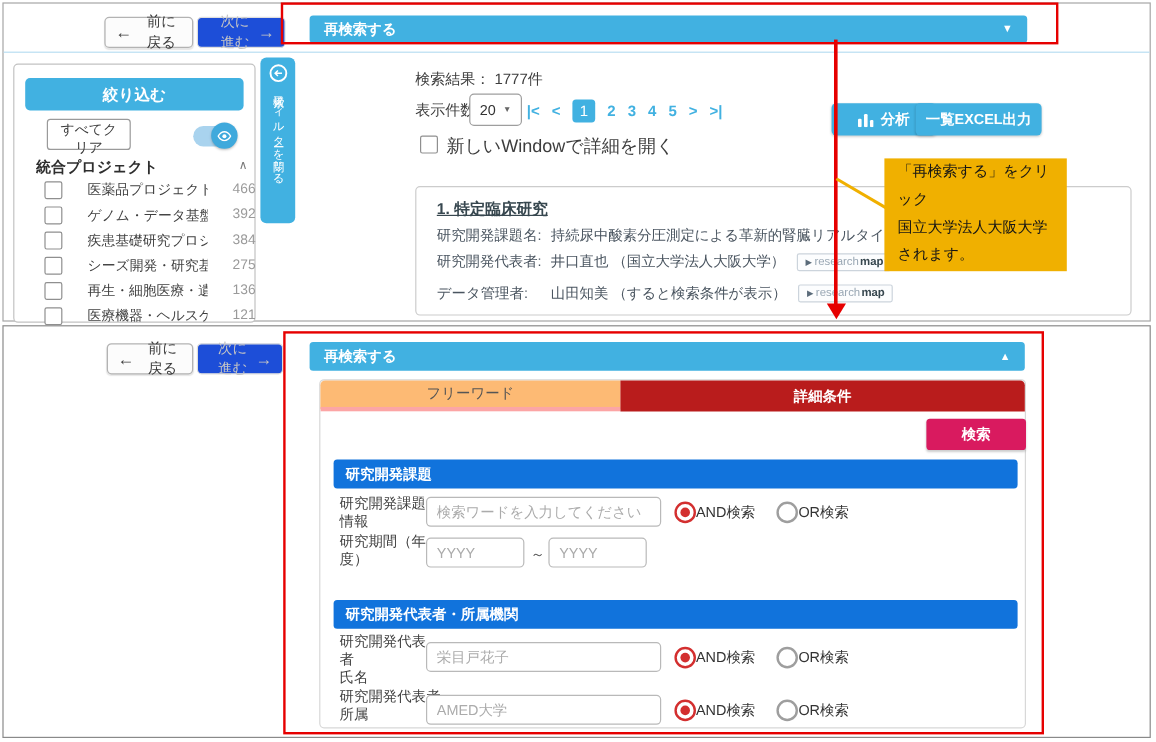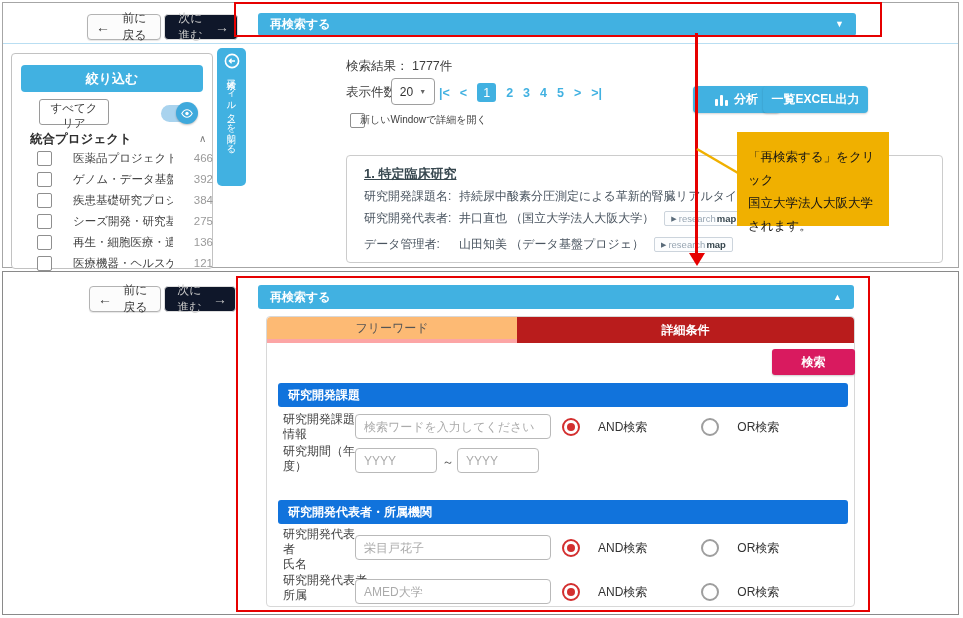--- a/index.html
+++ b/index.html
@@ -6,21 +6,21 @@
   body{font-family:"Liberation Sans","DejaVu Sans",sans-serif;color:#333;}
   .stage{position:relative;width:963px;height:618px;background:#fff;overflow:hidden;}
   .abs{position:absolute;}
   .panel{position:absolute;left:2px;width:957px;background:#fff;border:1px solid #a6a6a6;box-sizing:border-box;}
 
   
   .tbtn{position:absolute;height:26px;border:1px solid #b3b3b3;border-radius:4px;background:#fcfcfc;
         font-size:12px;color:#3c3c3c;display:flex;align-items:center;justify-content:center;gap:7px;
         padding:0 8px;box-sizing:border-box;box-shadow:0 1px 1px rgba(0,0,0,.10);cursor:pointer;}
   .tbtn .arr{font-size:14px;line-height:1;}
-  .tbtn.disabled{border-color:#dedede;color:#c4c4c4;box-shadow:none;background:#0f172a;cursor:default;}
+  .tbtn.disabled{border-color:#dedede;color:#c4c4c4;box-shadow:none;background:#1d4ed8;cursor:default;text-align:right;}
 
   
   .bluebar{position:absolute;background:#41b1e1;border-radius:3px;color:#fff;font-size:12px;font-weight:bold;
            display:flex;align-items:center;padding:0 12px;box-sizing:border-box;cursor:pointer;}
   .bluebar .caret{margin-left:auto;font-size:9px;line-height:1;}
 
   
   .redbox{position:absolute;border:2px solid #e60000;pointer-events:none;z-index:40;}
   .vline{position:absolute;left:695px;top:33px;width:3px;height:221px;background:#e60000;z-index:41;}
   .varrow{position:absolute;left:689px;top:253px;width:0;height:0;border-left:8px solid transparent;
@@ -64,36 +64,36 @@
   .ctitle{position:absolute;left:17px;top:9px;font-size:13px;font-weight:bold;color:#37474f;text-decoration:underline;cursor:pointer;}
   .crow{position:absolute;left:17px;display:flex;align-items:center;font-size:12px;color:#4a5560;white-space:nowrap;}
   .clabel{width:95px;flex:none;}
   .badge{margin-left:10px;border:1px solid #ccd4dc;background:#fcfdfe;border-radius:2px;padding:1px 6px;font-size:9.5px;
          color:#98a6b3;display:inline-flex;align-items:center;gap:1px;cursor:pointer;}
   .badge .barrow{color:#5a6b7a;font-size:7px;margin-right:1px;}
   .badge b{color:#37474f;}
 
   
   .callout{position:absolute;left:737px;top:132px;width:152px;height:94px;background:#f0b000;color:#151515;font-size:12.5px;
-           padding:14px 11px;box-sizing:border-box;line-height:1.85;z-index:42;}
+           padding:0 11px;box-sizing:border-box;line-height:1.85;z-index:42;}
 
   
   .bcard{position:absolute;left:265px;top:315px;width:589px;height:291px;border:1px solid #d8d8d8;border-radius:4px;background:#fff;box-sizing:border-box;}
   .tab{position:absolute;top:0;height:26px;display:flex;align-items:center;justify-content:center;font-size:12px;cursor:pointer;box-sizing:border-box;}
   .tabfree{left:0;width:250px;color:#555;background:#fdba74;border-bottom:4px solid #fca5a5;border-radius:4px 0 0 0;}
   .tabdetail{left:250px;width:337px;background:#b91c1c;color:#fff;font-weight:bold;border-radius:0 4px 0 0;}
   .searchbtn{position:absolute;left:505px;top:32px;width:83px;height:26px;background:#d91a5f;color:#fff;border:none;border-radius:3px;
              font-size:12px;font-weight:bold;box-shadow:0 1px 2px rgba(0,0,0,.2);cursor:pointer;}
   .sechead{position:absolute;left:11px;width:570px;height:24px;background:#1173dc;border-radius:3px;color:#fff;font-size:12px;
            font-weight:bold;display:flex;align-items:center;padding:0 10px;box-sizing:border-box;}
   .flabel{position:absolute;left:16px;font-size:12px;color:#424242;line-height:15px;}
   .finput{position:absolute;height:25px;border:1px solid #b9b9b9;border-radius:4px;font-size:12px;padding:0 8px;color:#333;
           box-sizing:border-box;font-family:inherit;}
   .finput::placeholder{color:#ababab;}
-  .rgroup{position:absolute;display:flex;align-items:center;gap:18px;font-size:12px;color:#333;}
+  .rgroup{position:absolute;display:flex;align-items:center;gap:0;font-size:12px;color:#333;}
   .radio{width:14px;height:14px;border:2px solid #9e9e9e;border-radius:50%;background:#fff;flex:none;position:relative;cursor:pointer;}
   .radio.sel{border-color:#d32f2f;}
   .radio.sel::after{content:"";position:absolute;left:3px;top:3px;width:8px;height:8px;background:#d32f2f;border-radius:50%;}
   .rgap{width:18px;}
   .sep{position:absolute;font-size:12px;color:#555;}
   .divider{position:absolute;left:0;width:955px;border-top:1px solid #b9def2;}
 </style>
 </head>
 <body>
 
@@ -184,21 +184,21 @@
       <span class="pgn">&lt;</span>
       <span class="pgact">1</span>
       <span class="pgn">2</span>
       <span class="pgn">3</span>
       <span class="pgn">4</span>
       <span class="pgn">5</span>
       <span class="pgn">&gt;</span>
       <span class="pgn">&gt;|</span>
     </div>
     <span class="cb abs" style="left:347px;top:110px;"></span>
-    <div class="mtext" style="left:357px;top:110px;font-size:10px;">新しいWindowで詳細を開く</div>
+    <div class="mtext" style="left:369px;top:110px;font-size:15px;">新しいWindowで詳細を開く</div>
 
     <button class="bluebtn" style="left:690px;top:83px;width:87px;">
       <svg width="13" height="12" viewBox="0 0 13 12">
         <rect x="0" y="5" width="3" height="7" rx="1" fill="#fff"></rect>
         <rect x="5" y="1" width="3" height="11" rx="1" fill="#fff"></rect>
         <rect x="10" y="6" width="3" height="6" rx="1" fill="#fff"></rect>
       </svg>
       <span>分析</span>
     </button>
     <button class="bluebtn" style="left:760px;top:83px;width:105px;">
@@ -215,21 +215,21 @@
         <span class="clabel">研究開発代表者:</span>
         <span>井口直也 （国立大学法人大阪大学）</span>
         <span class="badge">
           <span class="barrow">▶</span>
           <span>research</span>
           <b>map</b>
         </span>
       </div>
       <div class="crow" style="top:80px;">
         <span class="clabel">データ管理者:</span>
-        <span>山田知美 （データ基盤プロジェ）</span>
+        <span>山田知美 （すると検索条件が表示）</span>
         <span class="badge">
           <span class="barrow">▶</span>
           <span>research</span>
           <b>map</b>
         </span>
       </div>
     </div>
   </div>
 
   <div class="redbox" style="left:234px;top:2px;width:644px;height:31px;"></div>

